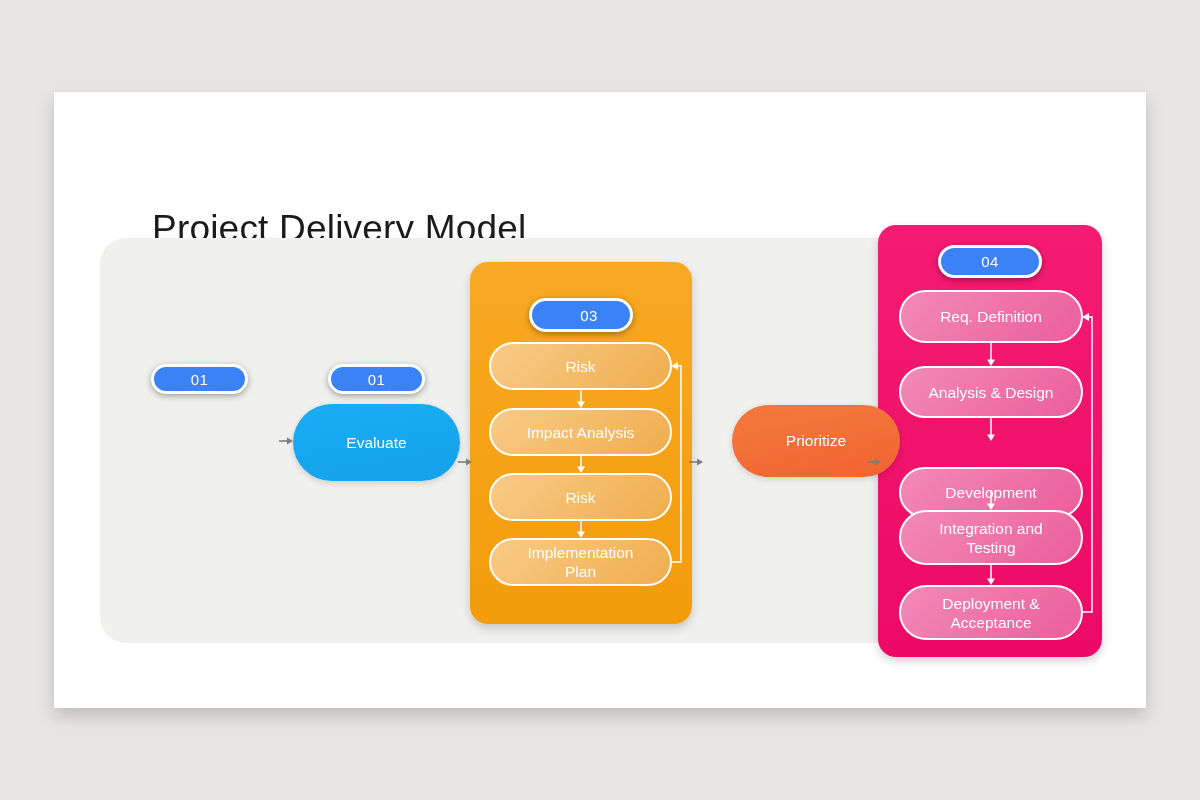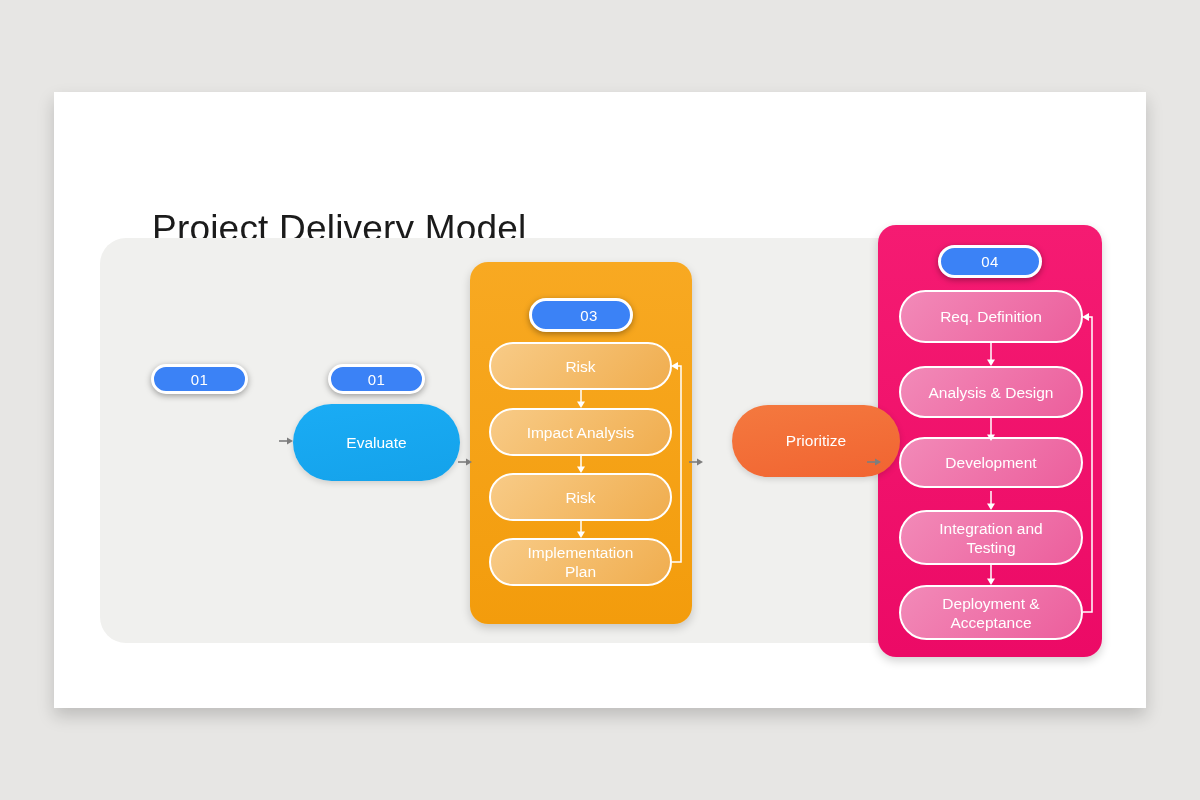--- a/index.html
+++ b/index.html
@@ -82,21 +82,21 @@
   .subpill.orange { background:linear-gradient(135deg,#f8cb87,#f0ad4e); }
   .subpill.pink   { background:linear-gradient(135deg,#f28ab8,#ec5e9c); }
 
   .op1 { left:489px; top:342px; width:183px; height:48px; }
   .op2 { left:489px; top:408px; width:183px; height:48px; }
   .op3 { left:489px; top:473px; width:183px; height:48px; }
   .op4 { left:489px; top:538px; width:183px; height:48px; padding:0 35px; }
 
   .pp1 { left:899px; top:290px; width:184px; height:53px; }
   .pp2 { left:899px; top:366px; width:184px; height:52px; }
-  .pp3 { left:899px; top:437px; width:184px; height:51px; }
+  .pp3 { left:899px; top:467px; width:184px; height:51px; }
   .pp4 { left:899px; top:510px; width:184px; height:55px; padding:16px 22px; }
   .pp5 { left:899px; top:585px; width:184px; height:55px; padding:4px 22px; }
 
   
   .harrow { position:absolute; z-index:4; }
   .ha1 { left:279px; top:435px; }
   .ha2 { left:458px; top:456px; }
   .ha3 { left:689px; top:456px; }
   .ha4 { left:867px; top:456px; }
 

